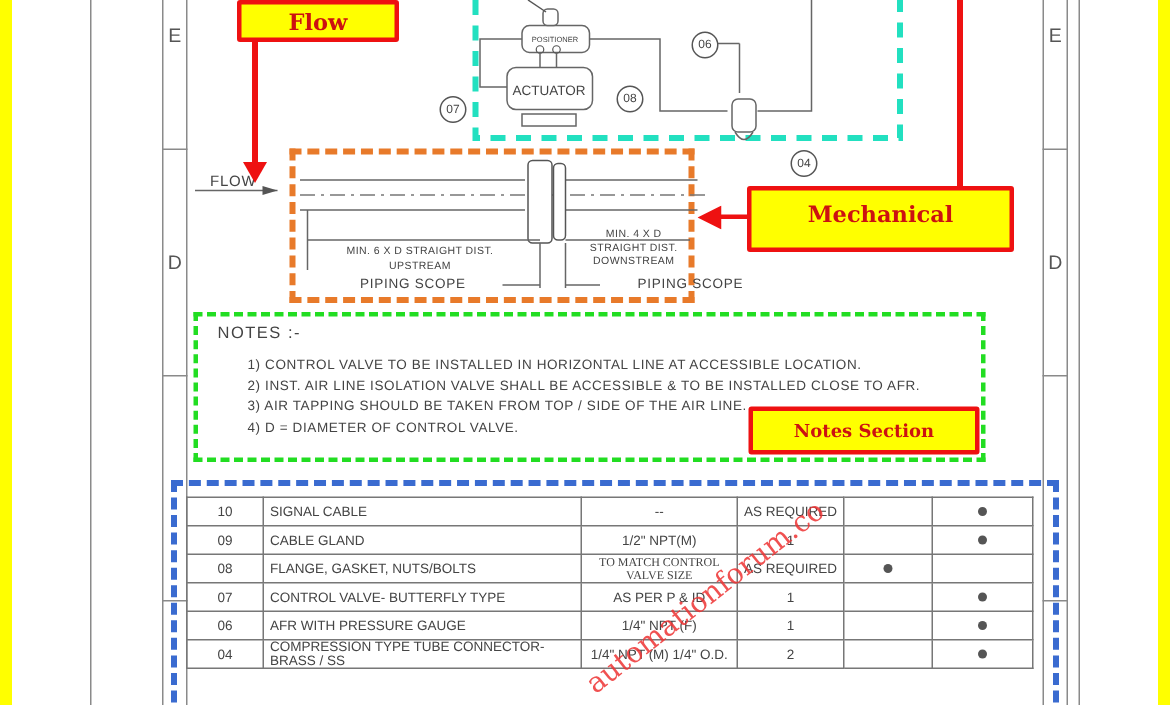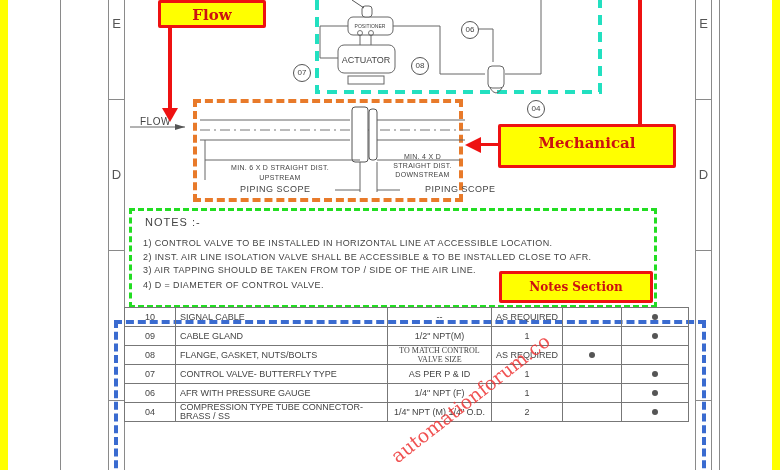--- a/index.html
+++ b/index.html
@@ -7,21 +7,21 @@
   .abs{position:absolute;}
   .yellow-bar{background:#ffff00;top:0;height:470px;width:8px;}
   .frame-line{background:#8a8a8a;width:1px;}
   .zone-col{border-left:1px solid #8a8a8a;border-right:1px solid #8a8a8a;width:15px;}
   .zone-letter{font-size:13px;color:#555;width:15px;text-align:center;}
   .zone-div{height:1px;background:#8a8a8a;width:17px;}
   .callout{background:#ffff00;border:3px solid #ee1111;border-radius:2px;color:#cc1111;font-family:"DejaVu Serif",serif;font-weight:bold;text-align:center;box-sizing:border-box;}
   .red{background:#ee1111;}
   .notes{border:3px dashed #22dd22;box-sizing:border-box;}
   .notes-title{font-size:11px;color:#444;letter-spacing:1px;}
-  .note-line{font-size:9px;color:#444;letter-spacing:0.4px;white-space:nowrap;}
+  .note-line{font-size:9px;color:#444;letter-spacing:0.4px;white-space:nowrap;margin-left:22px;}
   table.bom{border-collapse:collapse;font-size:9px;color:#444;}
   table.bom td{border:1.5px solid #777;height:18px;padding:0 4px;white-space:nowrap;}
   .c-no{width:42px;text-align:center;}
   .c-desc{width:203px;}
   .c-size{width:95px;text-align:center;line-height:9px;}
   .c-qty{width:62px;text-align:center;}
   .c-a{width:50px;text-align:center;}
   .c-b{width:58px;text-align:center;}
   .dot{display:inline-block;width:6px;height:6px;border-radius:50%;background:#555;}
   .wm{font-family:"DejaVu Serif",serif;color:#ee3333;font-size:19px;transform:rotate(-38deg);transform-origin:left bottom;white-space:nowrap;opacity:0.85;}
@@ -129,21 +129,21 @@
 
 <div class="abs notes" style="left:129px;top:208px;width:528px;height:100px;"></div>
 <div class="abs notes-title" style="left:145px;top:216px;">NOTES :-</div>
 <div class="abs note-line" style="left:143px;top:238px;">1) CONTROL VALVE TO BE INSTALLED IN HORIZONTAL LINE AT ACCESSIBLE LOCATION.</div>
 <div class="abs note-line" style="left:143px;top:252px;">2) INST. AIR LINE ISOLATION VALVE SHALL BE ACCESSIBLE &amp; TO BE INSTALLED CLOSE TO AFR.</div>
 <div class="abs note-line" style="left:143px;top:265px;">3) AIR TAPPING SHOULD BE TAKEN FROM TOP / SIDE OF THE AIR LINE.</div>
 <div class="abs note-line" style="left:143px;top:280px;">4) D = DIAMETER OF CONTROL VALVE.</div>
 <div class="abs callout" style="left:499px;top:271px;width:154px;height:32px;font-size:12px;line-height:26px;">Notes Section</div>
 
 <div class="abs" style="left:114px;top:320px;width:592px;height:160px;border:4px dashed #3a6bd0;box-sizing:border-box;border-bottom:none;"></div>
-<table class="abs bom" style="left:124px;top:307px;">
+<table class="abs bom" style="left:124px;top:331px;">
   <tbody>
     <tr>
       <td class="c-no">10</td>
       <td class="c-desc">SIGNAL CABLE</td>
       <td class="c-size">--</td>
       <td class="c-qty">AS REQUIRED</td>
       <td class="c-a"></td>
       <td class="c-b"><span class="dot"></span></td>
     </tr>
     <tr>

